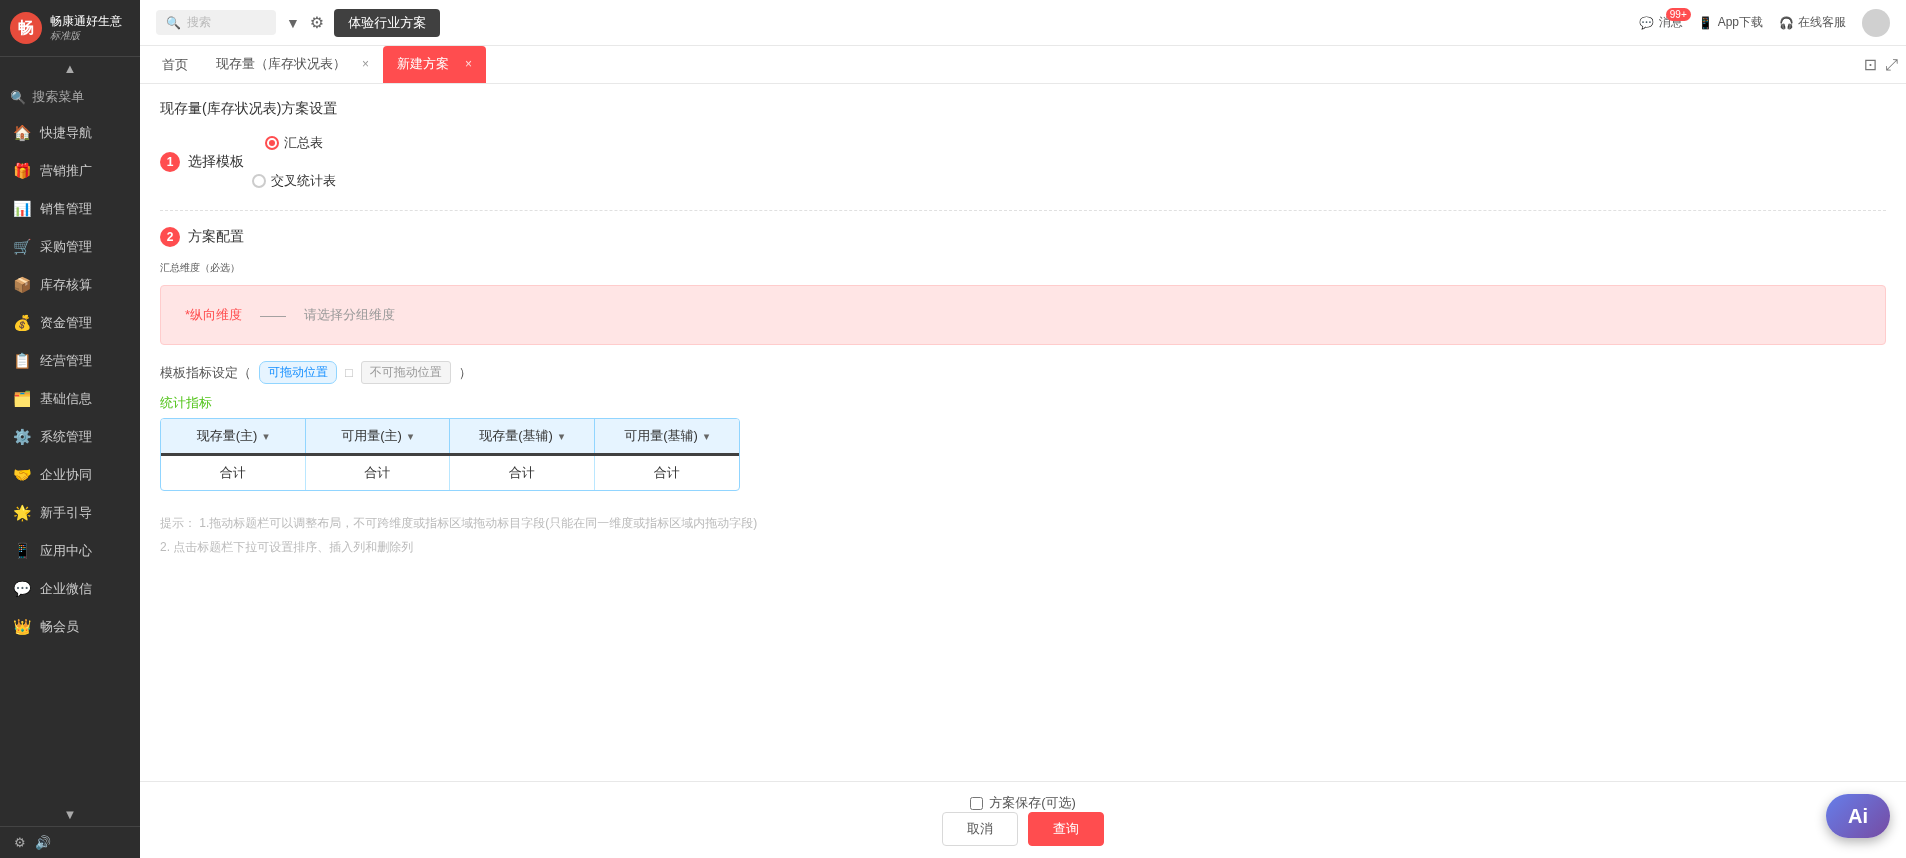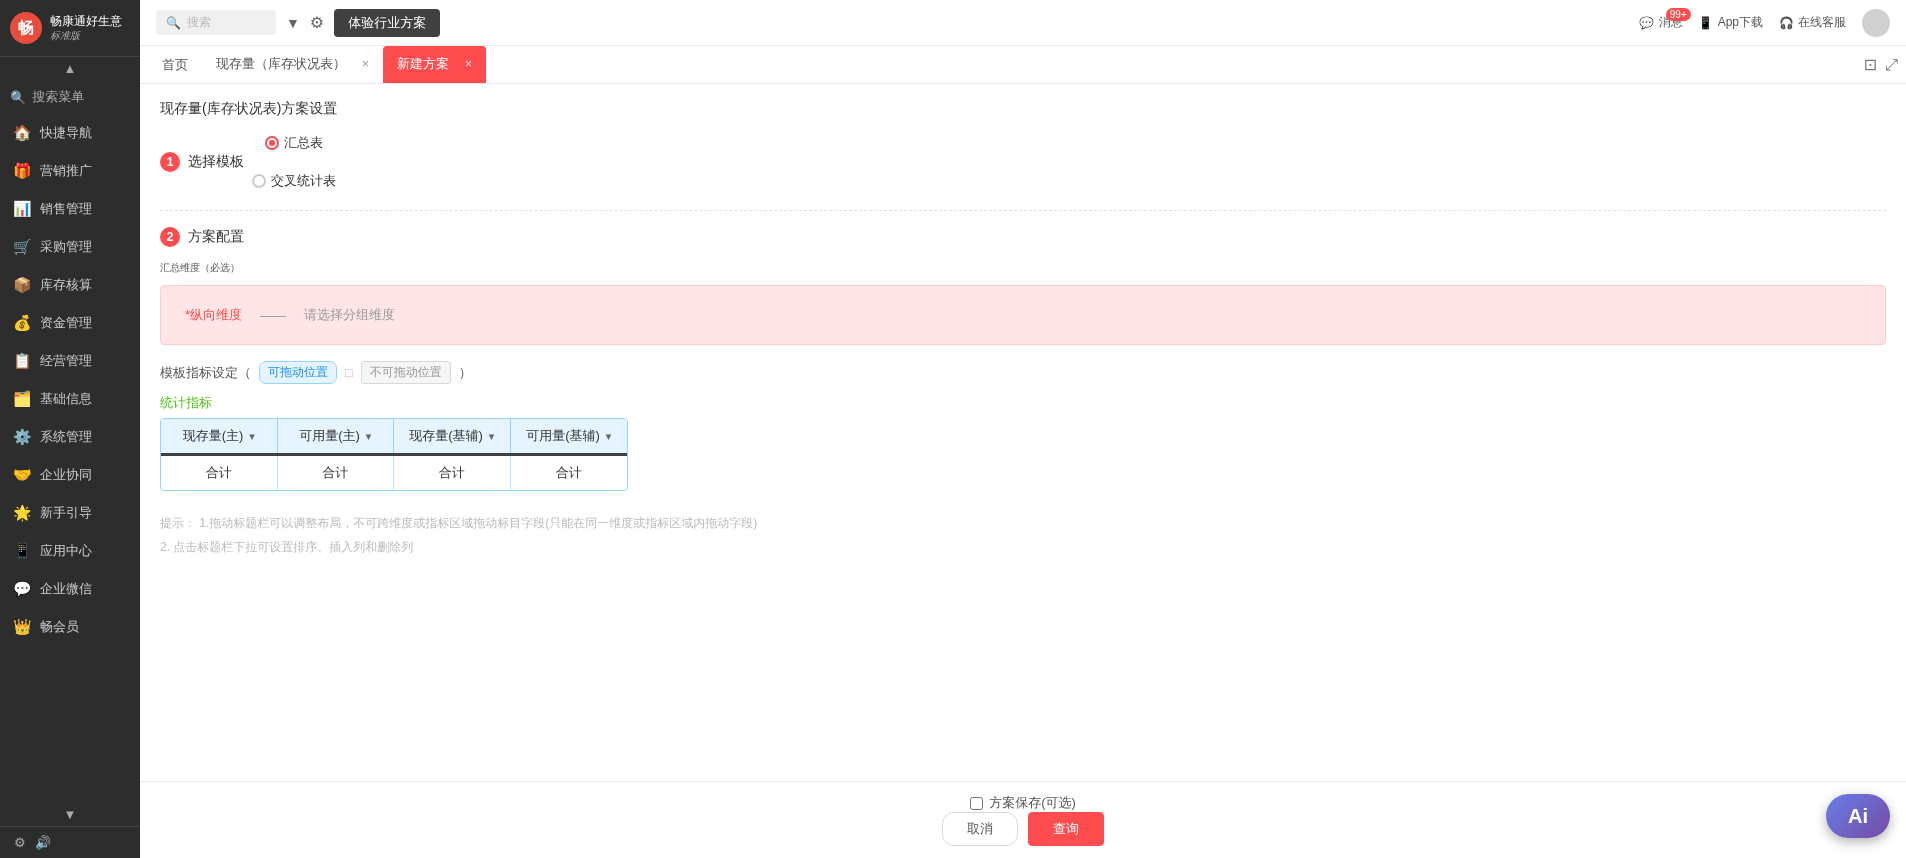--- a/index.html
+++ b/index.html
@@ -363,21 +363,21 @@
     .stats-section-title {
       color: #52c41a;
       font-size: 13px;
       font-weight: 500;
       margin-bottom: 6px;
     }
     .stats-table {
       border: 1px solid #91d5ff;
       border-radius: 4px;
       overflow: hidden;
-      width: 468px;
+      width: 580px;
     }
     .stats-table-header {
       display: grid;
       grid-template-columns: 1fr 1fr 1fr 1fr;
       background: #e6f4ff;
     }
     .stats-th {
       padding: 8px 12px;
       font-size: 13px;
       color: #333;
@@ -428,21 +428,21 @@
       gap: 6px;
       font-size: 13px;
       color: #555;
       cursor: pointer;
     }
     .save-check input[type=checkbox] { cursor: pointer; }
     .footer-btns { display: flex; gap: 10px; }
     .cancel-btn {
       background: #fff;
       border: 1px solid #d9d9d9;
-      border-radius: 12px;
+      border-radius: 4px;
       padding: 7px 24px;
       font-size: 13px;
       color: #555;
       cursor: pointer;
     }
     .confirm-btn {
       background: #ff4d4f;
       border: 1px solid #ff4d4f;
       border-radius: 4px;
       padding: 7px 24px;

